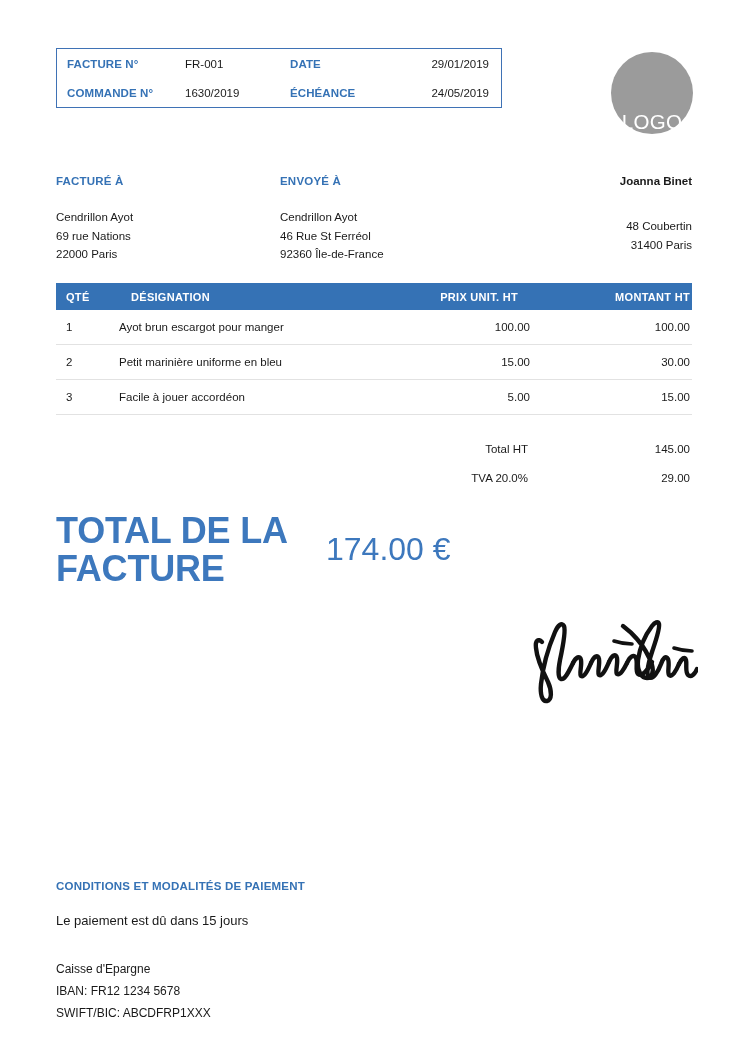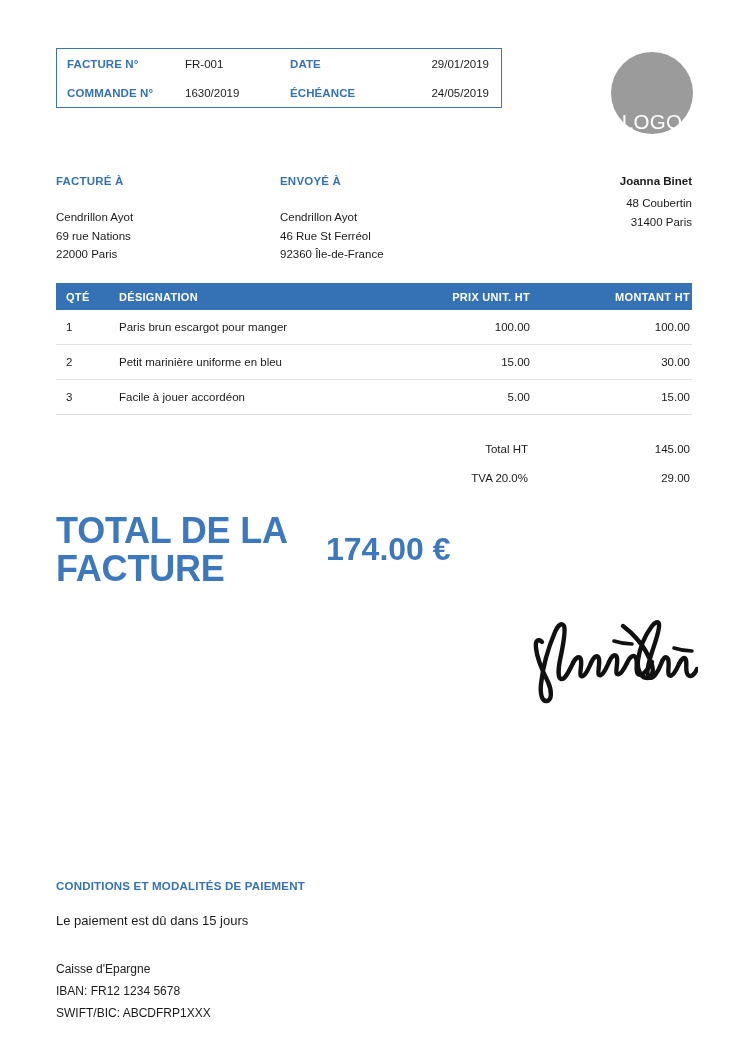--- a/index.html
+++ b/index.html
@@ -100,40 +100,41 @@
     color: #3572b5;
     font-weight: bold;
     font-size: 11.5px;
     letter-spacing: .2px;
     margin-bottom: 21px;
   }
   .addr-head-dark {
     color: #1a1a1a;
     font-weight: bold;
     font-size: 11.5px;
-    margin-bottom: 7px;
+    margin-bottom: 30px;
   }
   .addr-line {
     color: #1a1a1a;
     font-size: 11.5px;
     line-height: 18.5px;
   }
 
   
   .table {
     position: absolute;
     left: 56px;
     top: 283px;
     width: 636px;
   }
   .t-head {
     display: flex;
     align-items: center;
     height: 27px;
     background: #3572b5;
+    gap: 12px;
   }
   .t-head span {
     color: #ffffff;
     font-weight: bold;
     font-size: 11px;
     letter-spacing: .3px;
   }
   .t-row {
     display: flex;
     align-items: center;
@@ -190,21 +191,21 @@
   .grand-label {
     color: #3d78bd;
     font-weight: bold;
     font-size: 36px;
     line-height: 38px;
     letter-spacing: -.2px;
     width: 270px;
   }
   .grand-value {
     color: #3d78bd;
-    font-weight: bold;
+    font-weight: normal;
     font-size: 32px;
     line-height: 38px;
     margin-top: 18px;
     padding-right: 2px;
     white-space: nowrap;
   }
 
   
   .signature {
     position: absolute;
@@ -288,21 +289,21 @@
 
   <div class="table">
     <div class="t-head">
       <span class="c-qty">QTÉ</span>
       <span class="c-desc">DÉSIGNATION</span>
       <span class="c-price">PRIX UNIT. HT</span>
       <span class="c-amt">MONTANT HT</span>
     </div>
     <div class="t-row">
       <span class="c-qty">1</span>
-      <span class="c-desc">Paris brun escargot pour manger</span>
+      <span class="c-desc">Ayot brun escargot pour manger</span>
       <span class="c-price">100.00</span>
       <span class="c-amt">100.00</span>
     </div>
     <div class="t-row">
       <span class="c-qty">2</span>
       <span class="c-desc">Petit marinière uniforme en bleu</span>
       <span class="c-price">15.00</span>
       <span class="c-amt">30.00</span>
     </div>
     <div class="t-row">

